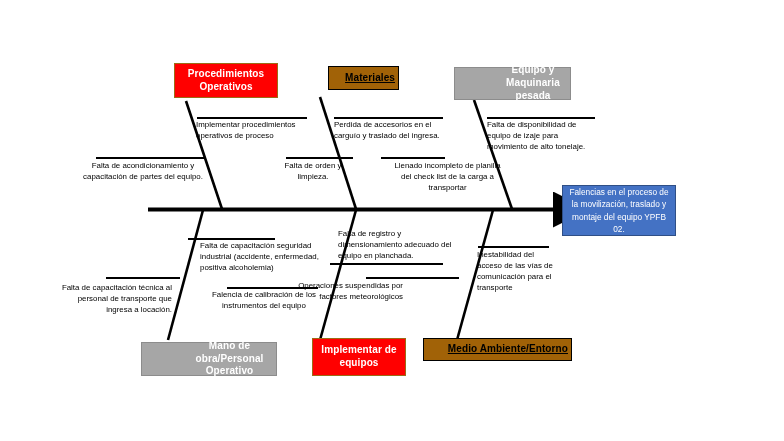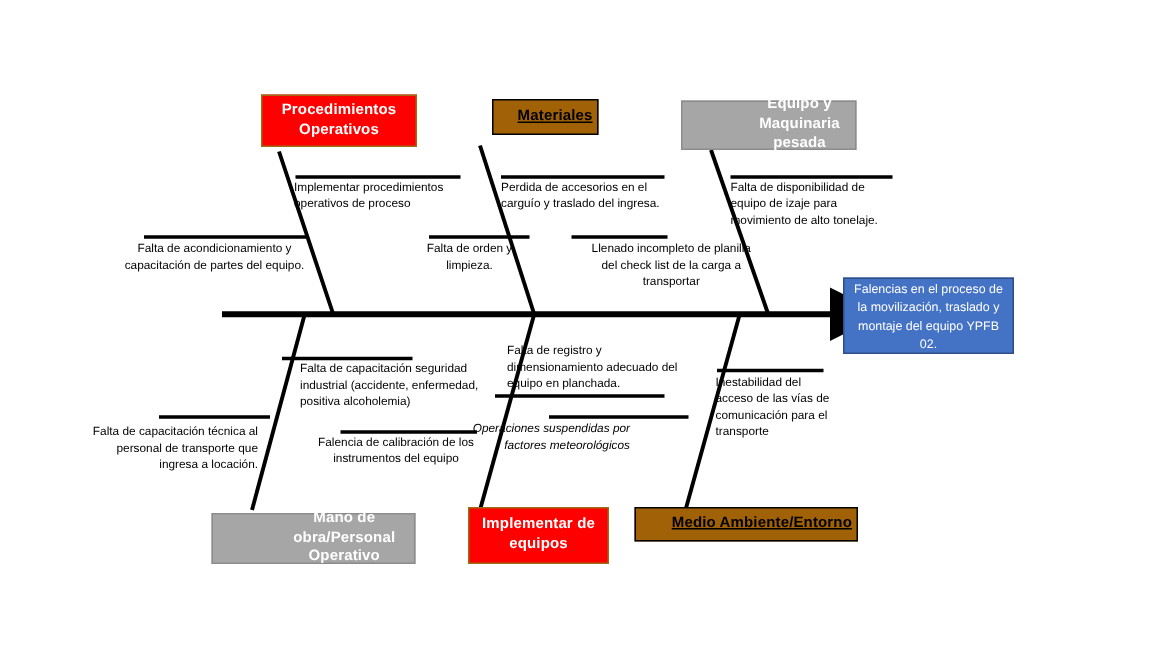--- a/index.html
+++ b/index.html
@@ -172,15 +172,15 @@
 <div class="cause-text t-left" style="left:338px;top:229px;width:118px;">
   <span>Falta de registro y dimensionamiento adecuado del equipo en planchada.</span>
 </div>
 <div class="cause-text t-center" style="left:203px;top:290px;width:122px;">
   <span>Falencia de calibración de los instrumentos del equipo</span>
 </div>
 
 <div class="cause-text t-left" style="left:477px;top:250px;width:82px;">
   <span>Inestabilidad del acceso de las vías de comunicación para el transporte</span>
 </div>
-<div class="cause-text t-right" style="left:297px;top:281px;width:123px;font-style:italic;">
+<div class="cause-text t-right" style="left:280px;top:281px;width:123px;">
   <span>Operaciones suspendidas por factores meteorológicos</span>
 </div>
 
 </body></html>

